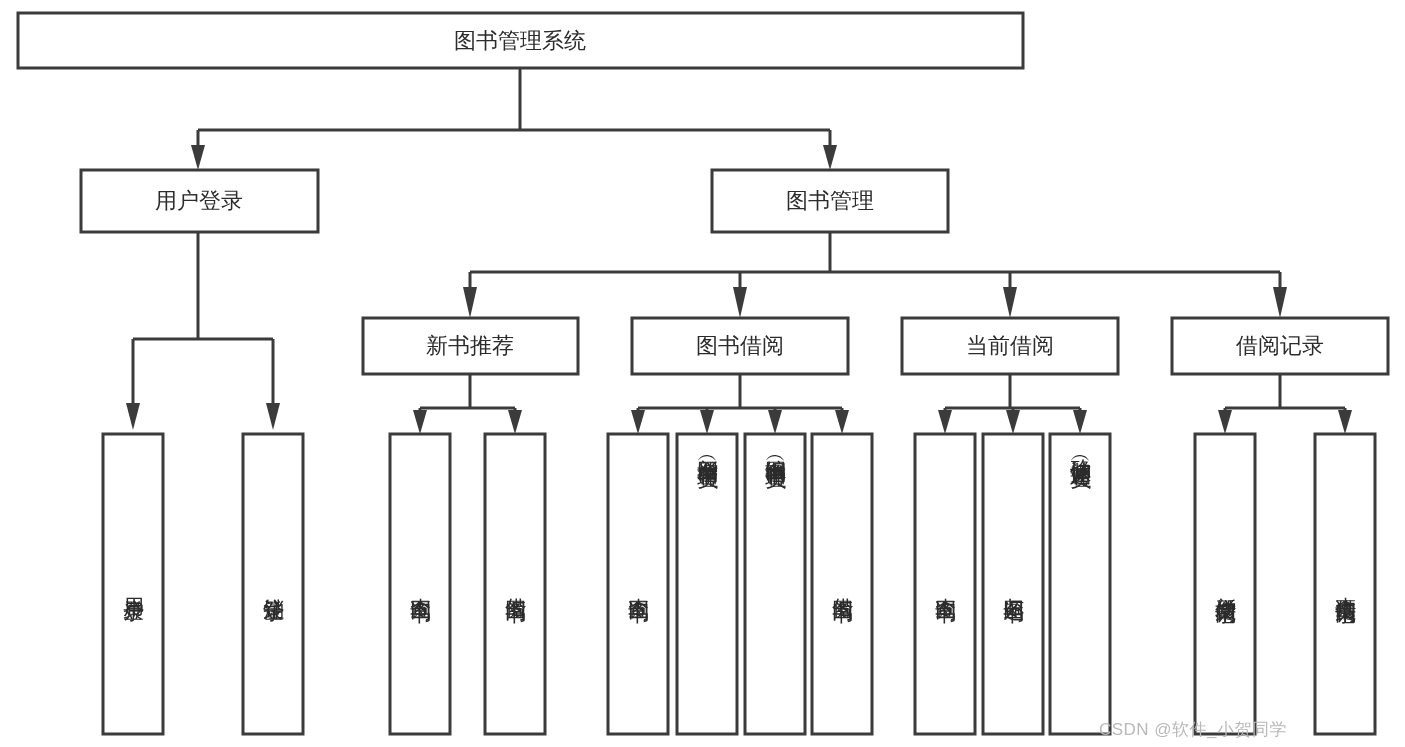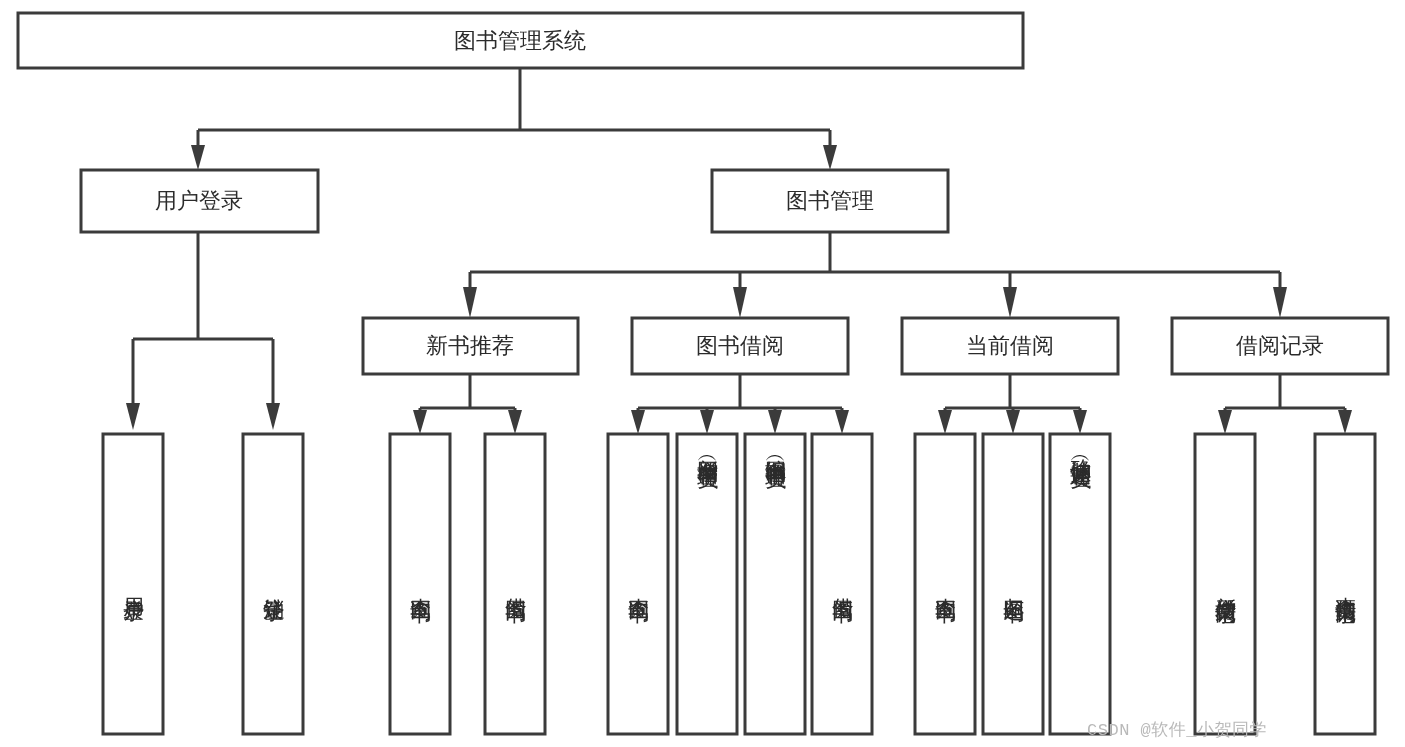--- a/index.html
+++ b/index.html
@@ -11,20 +11,21 @@
     width: 1405px;
     height: 747px;
     font-family: "DejaVu Sans", "Liberation Sans", sans-serif;
     overflow: hidden;
     position: relative;
   }
   #diagram-root {
     position: relative;
     width: 1275px;
     height: 747px;
+    padding-left: 20px;
   }
   svg.flow {
     position: absolute;
     top: 0;
     left: 0;
     width: 1405px;
     height: 747px;
     display: block;
   }
   .node-box {
@@ -59,21 +60,21 @@
     color: #2b2b2b;
     letter-spacing: 1.5px;
     white-space: nowrap;
     text-align: center;
     pointer-events: none;
   }
   .watermark {
     position: absolute;
     right: 8px;
     bottom: 6px;
-    font-family: Liberation Mono, monospace;
+    font-family: Liberation Sans, sans-serif;
     font-size: 17px;
     color: #b9b9b9;
     letter-spacing: 0.5px;
     white-space: nowrap;
     margin-top: 48px;
   }
 </style>
 </head>
 <body>
 

